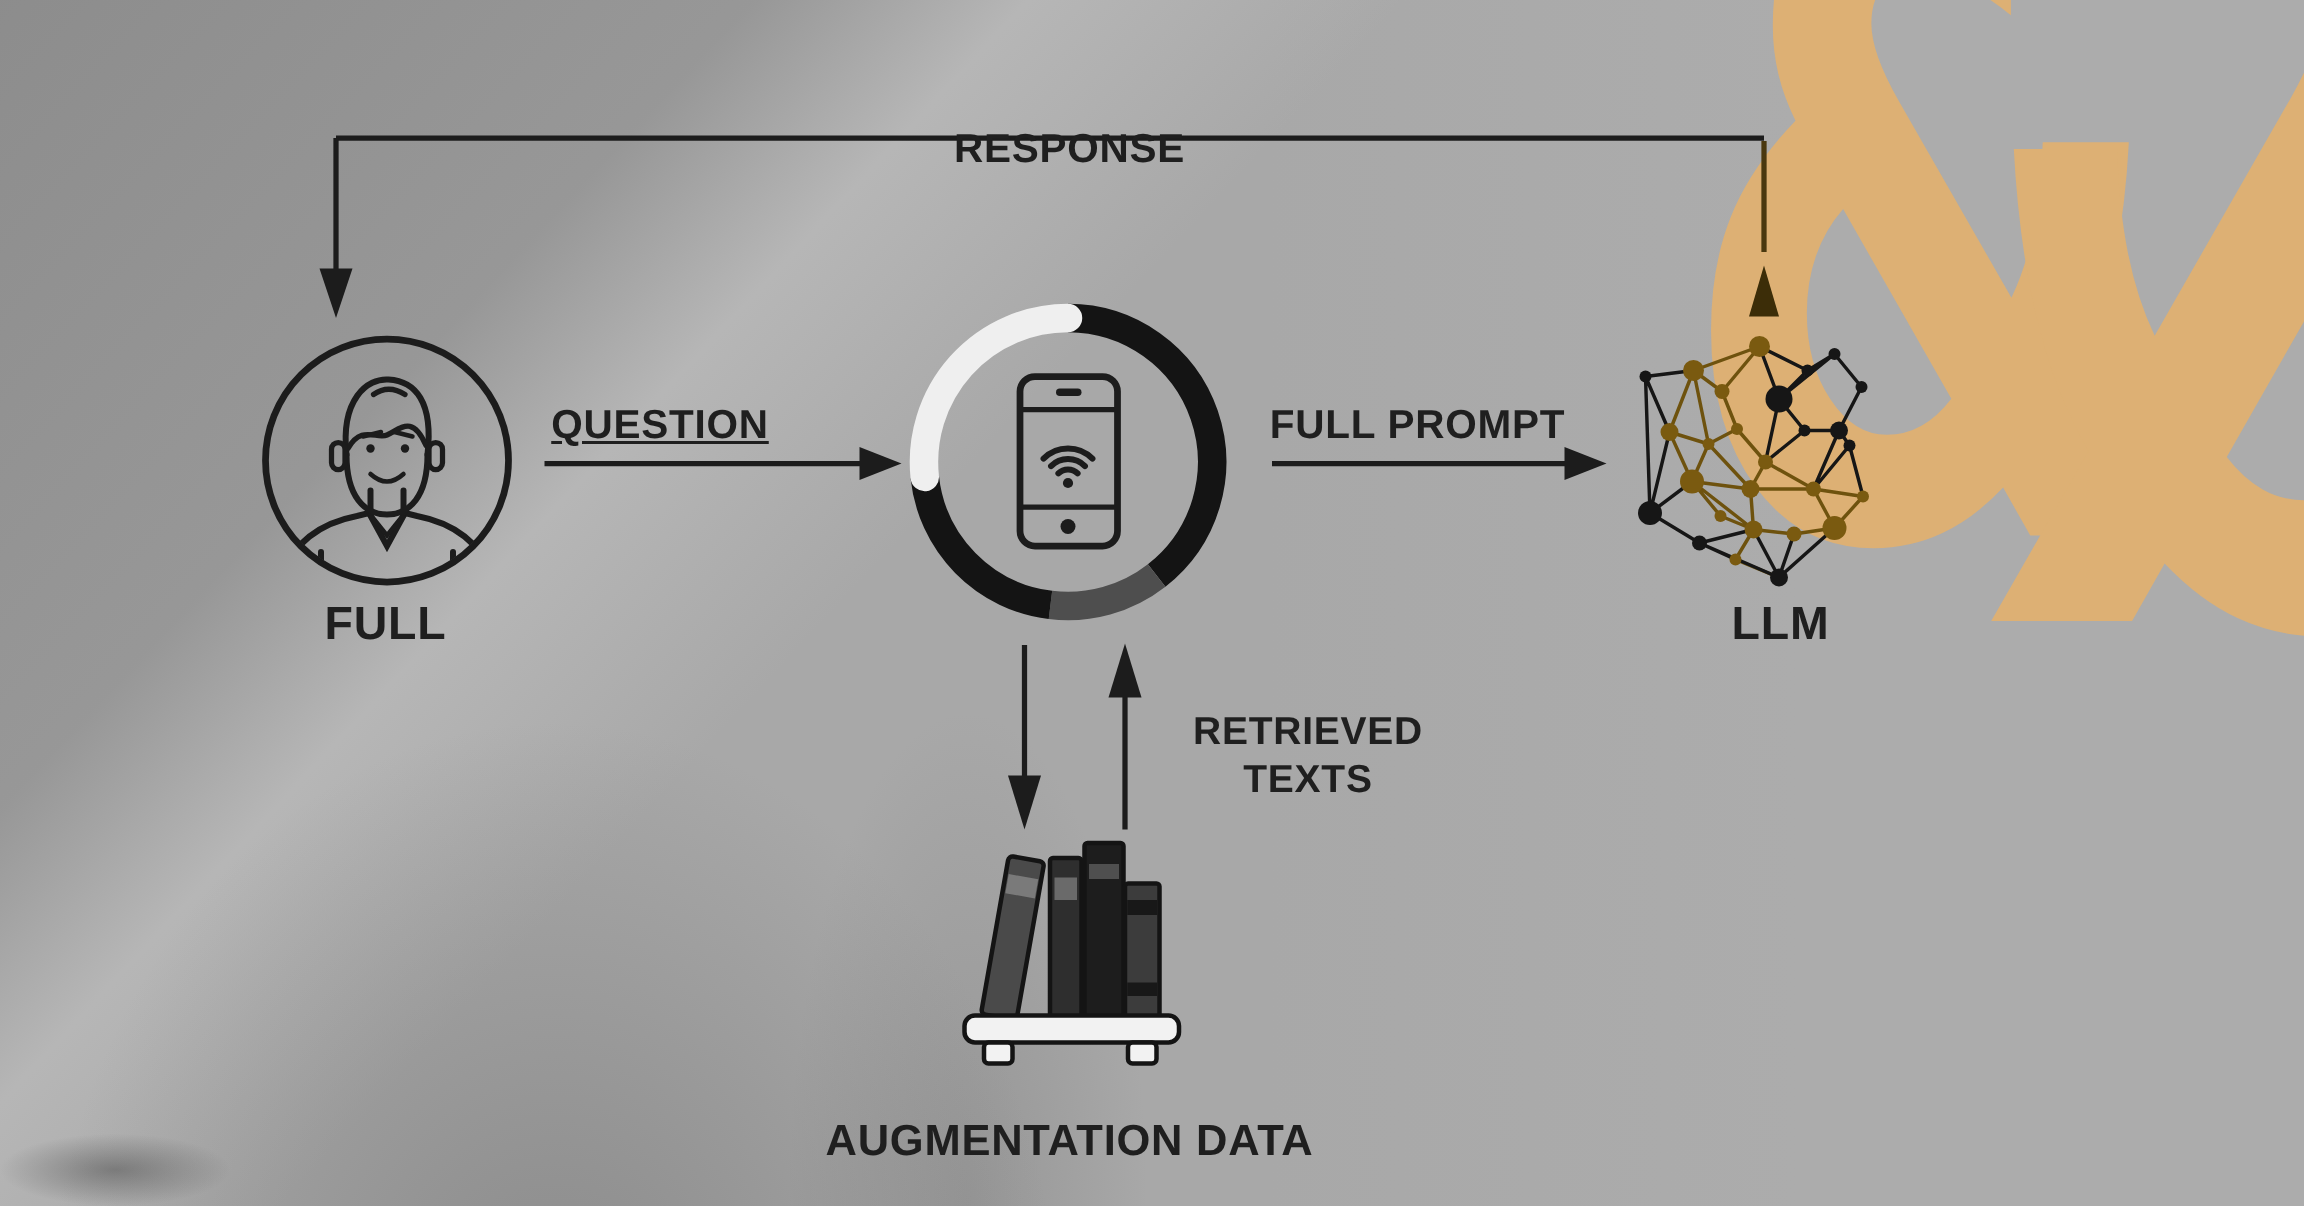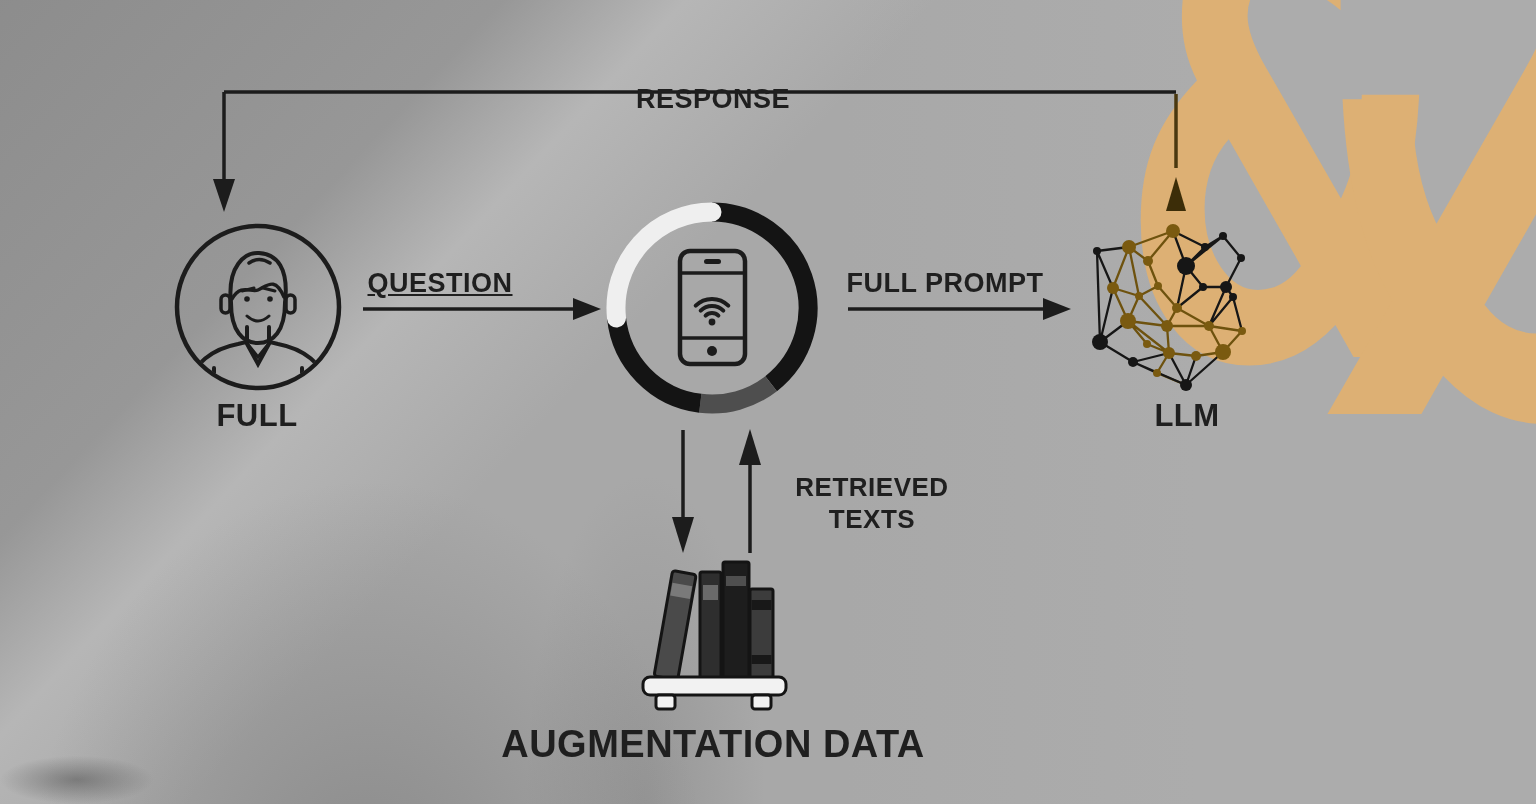--- a/index.html
+++ b/index.html
@@ -189,14 +189,14 @@
 
   <div class="lbl" style="left:713px;top:50px;margin-top:34px;">RESPONSE</div>
   <div class="lbl" style="left:440px;top:268px;text-decoration:underline;">QUESTION</div>
   <div class="lbl" style="left:945px;top:268px;text-align:center;">FULL PROMPT</div>
   <div class="lbl lbl-lg" style="left:257px;top:398px;">FULL</div>
   <div class="lbl lbl-lg" style="left:1175px;top:398px;margin-left:12px;">LLM</div>
   <div class="lbl lbl-md" style="left:872px;top:471px;">
     <div>RETRIEVED</div>
     <div>TEXTS</div>
   </div>
-  <div class="lbl" style="left:713px;top:723px;font-size:38px;">AUGMENTATION DATA</div>
+  <div class="lbl" style="left:713px;top:745px;font-size:29px;">AUGMENTATION DATA</div>
 </div>
 
 </body></html>

